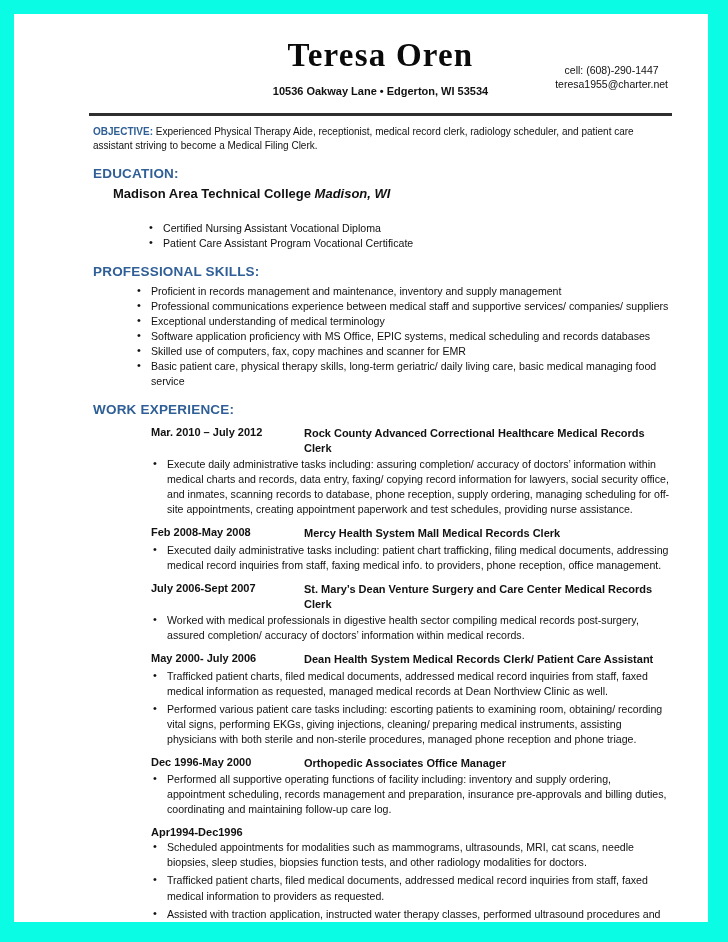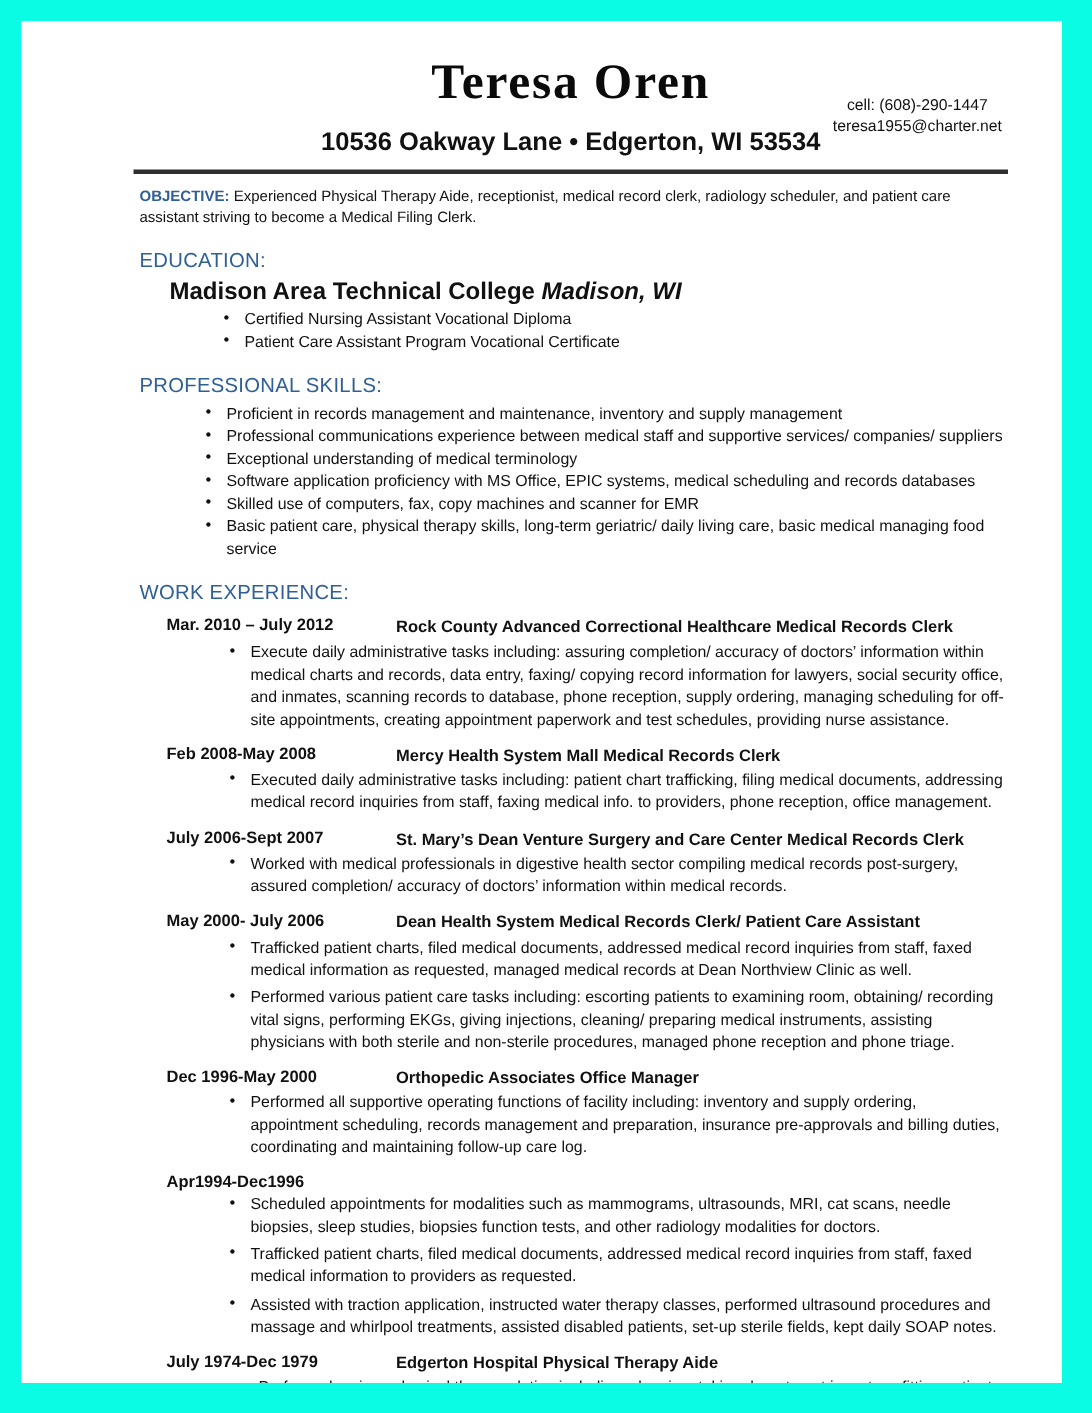--- a/index.html
+++ b/index.html
@@ -35,21 +35,21 @@
   }
   .contact-row {
     position: relative;
     height: 30px;
     margin-top: 2px;
   }
   .address {
     position: absolute;
     left: 0; right: 0; top: 10px;
     text-align: center;
-    font-size: 17px;
+    font-size: 11px;
     font-weight: 600;
     color: #111;
   }
   .contact-right {
     position: absolute;
     right: 4px; top: -12px;
     text-align: center;
     font-size: 10.5px;
     line-height: 1.38;
     color: #111;
@@ -58,39 +58,39 @@
   .rule {
     height: 3px;
     background: #2f2f2f;
     margin: 8px 0 9px 0;
   }
 
   
   .section-head {
     color: #2f5f96;
     font-size: 13.5px;
-    font-weight: 400;
+    font-weight: 700;
     letter-spacing: 0.2px;
     margin: 13px 0 5px 4px;
   }
   .objective {
     font-size: 10px;
     line-height: 1.42;
     margin: 2px 0 0 4px;
     color: #111;
   }
   .objective .lbl {
     color: #2f5f96;
     font-weight: 700;
   }
 
   .school {
-    font-size: 16px;
-    font-weight: 700;
-    margin: 4px 0 2px 24px;
+    font-size: 13px;
+    font-weight: 700;
+    margin: 4px 0 20px 24px;
   }
   .school .loc {
     font-style: italic;
     font-weight: 700;
   }
 
   ul.bul {
     margin: 2px 0 0 0;
     padding-left: 0;
     list-style: none;
@@ -116,21 +116,21 @@
 
   
   .job { margin-top: 9px; }
   .job-head {
     display: flex;
     align-items: flex-start;
     font-size: 11px;
     font-weight: 700;
     margin-left: 22px;
   }
-  .job-dates { width: 153px; flex: none; }
+  .job-dates { width: 153px; flex: none; margin-left: 40px; }
   .job-title { flex: 1; line-height: 1.32; }
   .job.center-tail ul.duties > li { text-align: center; }
   .job.center-tail ul.duties > li::before { top: 0; }
 </style>
 </head>
 <body>
 
 <div id="page">
   <div class="doc">
 

